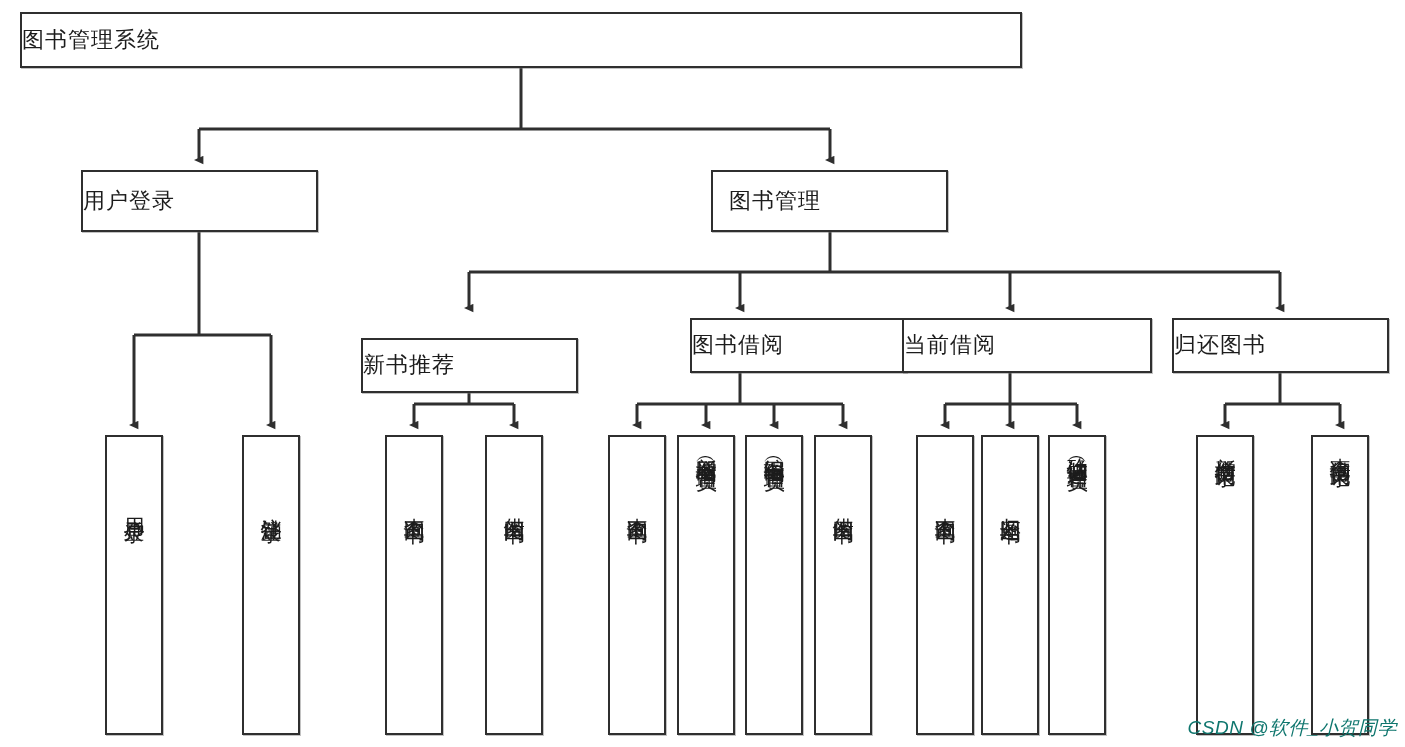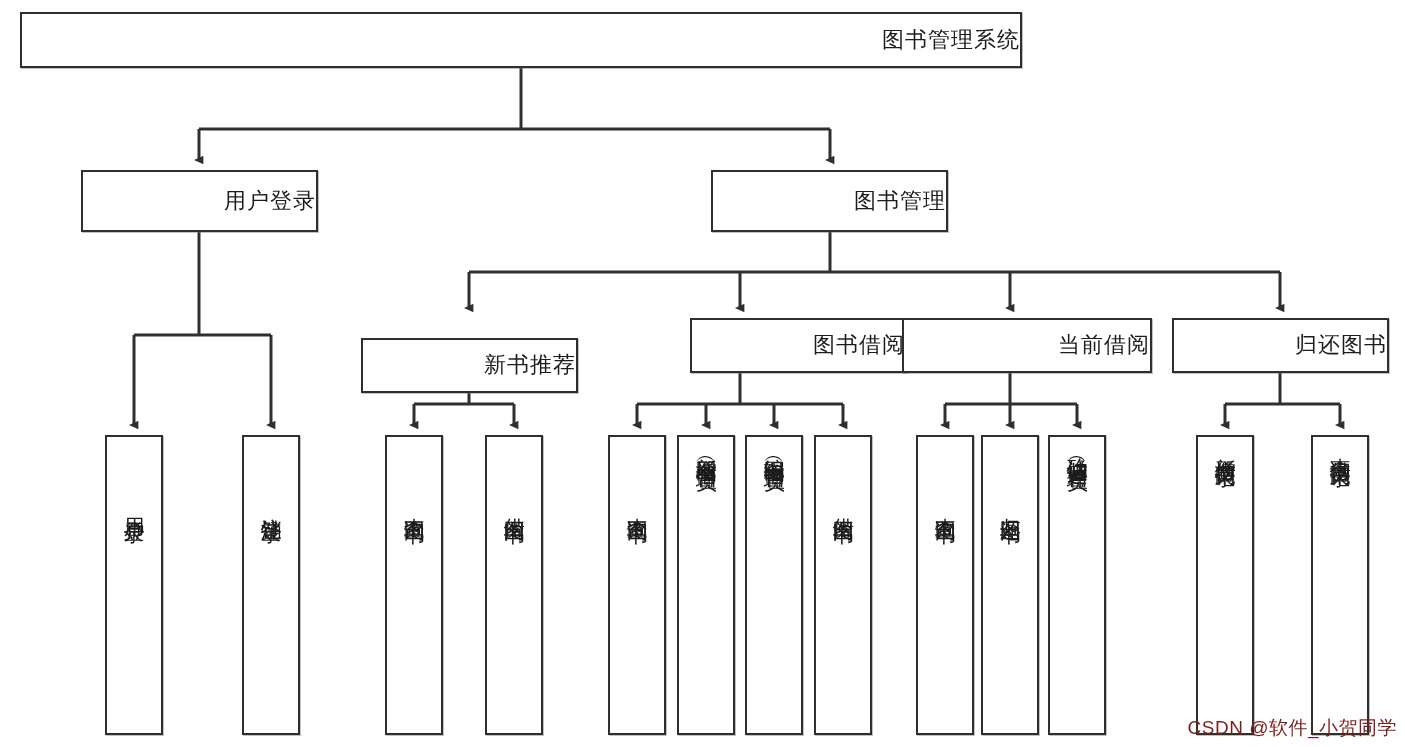--- a/index.html
+++ b/index.html
@@ -26,21 +26,21 @@
     height: 747px;
     pointer-events: none;
   }
   .node {
     position: absolute;
     box-sizing: border-box;
     background: #ffffff;
     border: 2px solid #2f2f2f;
     display: flex;
     align-items: center;
-    justify-content: flex-end;
+    justify-content: flex-start;
     box-shadow: 1px 1px 0 rgba(120,120,120,0.45);
   }
   .node .label-h {
     font-size: 22px;
     line-height: 1.2;
     letter-spacing: 1px;
     white-space: nowrap;
     color: #1c1c1c;
   }
   .node.vertical {
@@ -58,23 +58,24 @@
     white-space: nowrap;
   }
   .node.vertical.mid .label-v {
     margin-top: 60px;
   }
   .watermark {
     position: absolute;
     right: 8px;
     bottom: 6px;
     font-size: 19px;
-    color: #7f1d1d;
+    color: #0f766e;
     white-space: nowrap;
     letter-spacing: 0.5px;
+    font-style: italic;
   }
 </style>
 </head>
 <body>
 
 <div id="diagram-root">
 
   <svg class="connectors" viewBox="0 0 1405 747">
     <defs>
       <marker id="arrowhead" markerWidth="10" markerHeight="10" refX="4.2" refY="5" orient="auto" markerUnits="userSpaceOnUse">
@@ -125,21 +126,21 @@
     </g>
   </svg>
 
   <div class="node" style="left:20px; top:12px; width:1002px; height:56px;">
     <span class="label-h">图书管理系统</span>
   </div>
 
   <div class="node" style="left:81px; top:170px; width:237px; height:62px;">
     <span class="label-h">用户登录</span>
   </div>
-  <div class="node" style="left:711px; top:170px; width:237px; height:62px;">
+  <div class="node" style="left:711px; top:170px; width:237px; height:62px;padding-left:16px;">
     <span class="label-h">图书管理</span>
   </div>
 
   <div class="node" style="left:361px; top:318px; width:217px; height:55px;margin-top:20px;">
     <span class="label-h">新书推荐</span>
   </div>
   <div class="node" style="left:654px; top:318px; width:217px; height:55px;margin-left:36px;">
     <span class="label-h">图书借阅</span>
   </div>
   <div class="node" style="left:902px; top:318px; width:250px; height:55px;">

